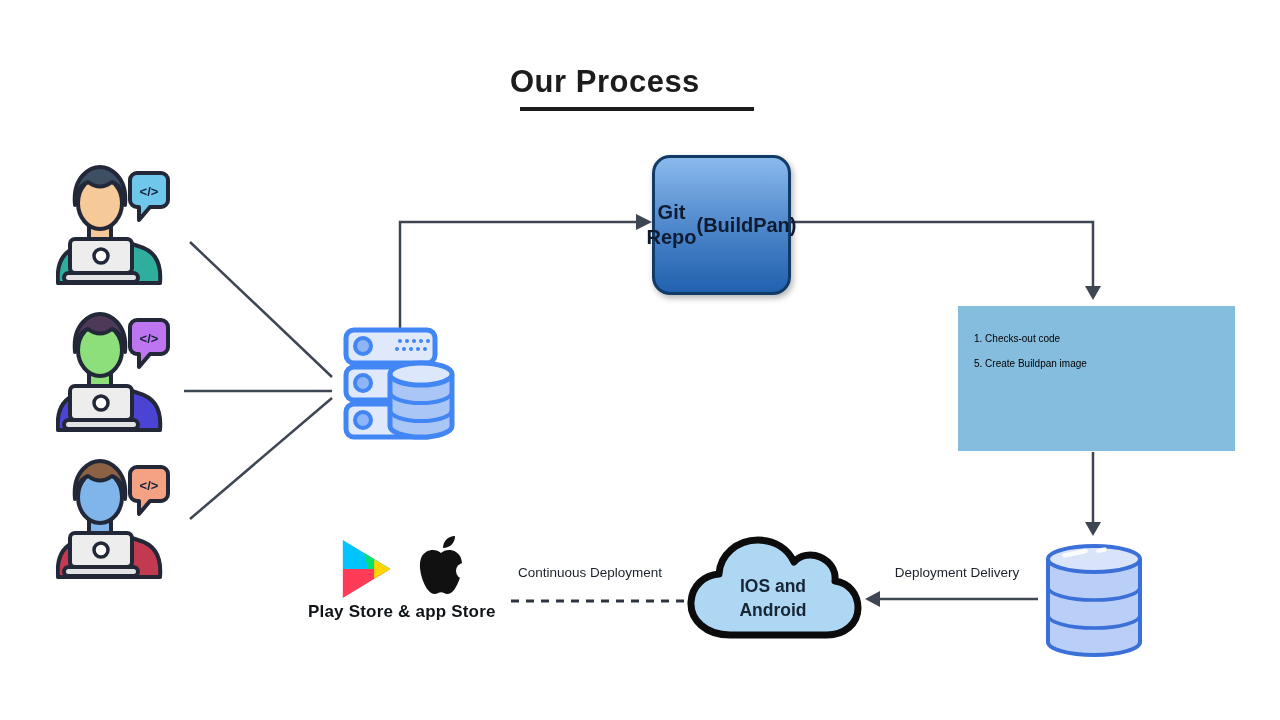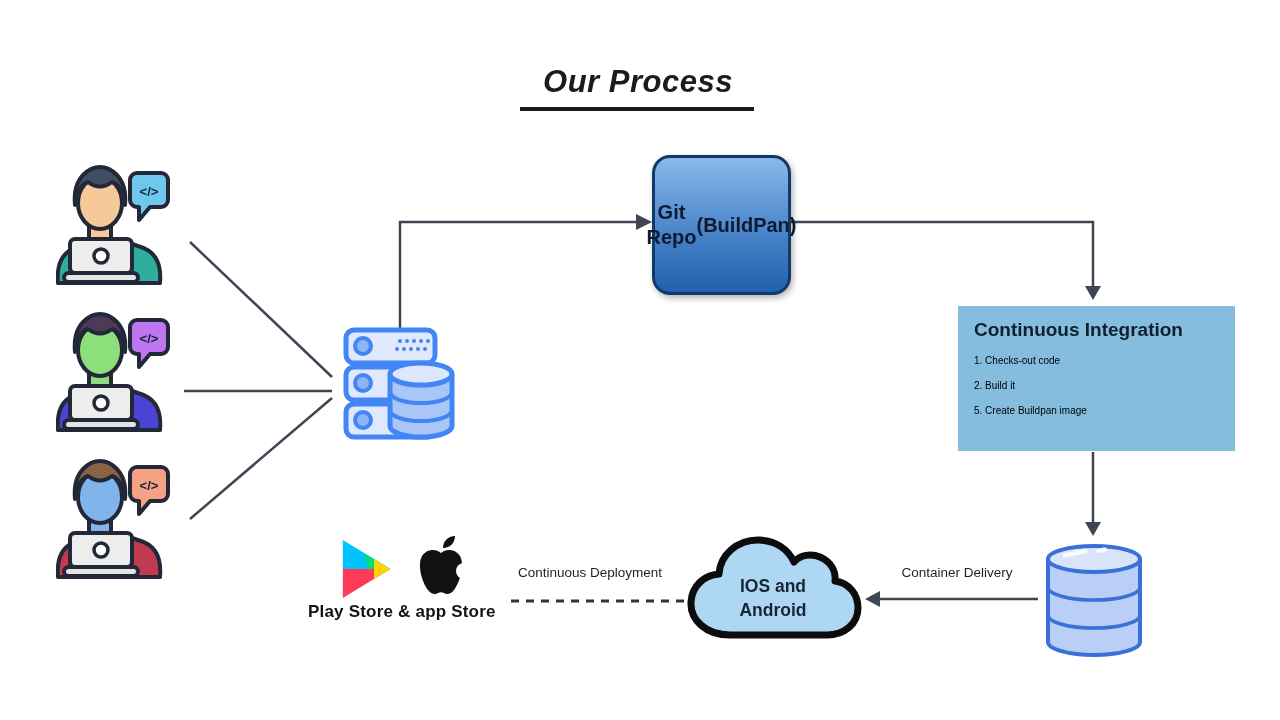--- a/index.html
+++ b/index.html
@@ -1,21 +1,21 @@
 <!DOCTYPE html>
 <html><head>
 <meta charset="utf-8">
 <style>
   html,body{margin:0;padding:0;background:#fff;}
   #canvas{position:relative;width:1280px;height:720px;background:#ffffff;overflow:hidden;
           font-family:"Liberation Sans",sans-serif;}
   .abs{position:absolute;}
   
-  #title{left:510px;top:64px;width:256px;text-align:center;font-size:31px;font-weight:800;
-         color:#1c1c1e;letter-spacing:.5px;font-style:italic;}
+  #title{left:510px;top:64px;width:256px;font-size:31px;font-weight:800;
+         color:#1c1c1e;letter-spacing:.5px;}
   #title-underline{left:520px;top:107px;width:234px;height:4px;background:#1b1b1d;}
   
   #connectors{left:0;top:0;width:1280px;height:720px;z-index:0;}
   .node{z-index:1;}
   
   #git-box{left:652px;top:155px;width:133px;height:134px;border-radius:18px;
            background:linear-gradient(180deg,#8ab9ec 0%,#4a84c9 55%,#2161ae 100%);
            border:3px solid #123a66;box-shadow:2px 3px 6px rgba(0,0,0,.30);
            display:flex;flex-direction:row;align-items:center;justify-content:center;
            font-size:20px;font-weight:800;color:#0e1b30;line-height:1.25;text-align:center;}
@@ -134,23 +134,21 @@
       <ellipse cx="79" cy="48" rx="31" ry="11" fill="#dce7fb" stroke-width="5"></ellipse>
     </g>
   </svg>
 
   <div id="git-box" class="abs node">
     <div>Git Repo</div>
     <div>(BuildPan)</div>
   </div>
 
   <div id="ci-box" class="abs node">
-    <div class="ci-title">Continuous Integration</div>
     <div class="ci-step">1. Checks-out code</div>
-    <div class="ci-step">2. Build it</div>
     <div class="ci-step">5. Create Buildpan image</div>
   </div>
 
   <svg class="abs node" style="left:1044px;top:542px" width="100" height="117" viewBox="0 0 100 117">
     <g stroke="#3a70d8">
       <path d="M4,17 V100 a46,13 0 0 0 92,0 V17" fill="#b9cff7" stroke-width="4"></path>
       <path d="M4,45 a46,13 0 0 0 92,0" fill="none" stroke-width="3.5"></path>
       <path d="M4,73 a46,13 0 0 0 92,0" fill="none" stroke-width="3.5"></path>
       <ellipse cx="50" cy="17" rx="46" ry="13" fill="#d9e4fa" stroke-width="4"></ellipse>
     </g>
@@ -161,21 +159,21 @@
   <svg class="abs node" style="left:682px;top:527px" width="184" height="124" viewBox="0 0 184 124">
     <path d="M48,108 C24,108 8,93 9,75 C10,59 22,48 37,47 C38,28 55,13 76,13
              C93,13 106,22 112,35 C118,28 129,26 138,30 C149,35 154,44 153,54
              C167,56 176,67 176,81 C176,97 162,108 145,108 Z" fill="#aed7f4" stroke="#0c0c0c" stroke-width="7" stroke-linejoin="round"></path>
   </svg>
   <div id="cloud-text" class="abs node">
     <div>IOS and</div>
     <div>Android</div>
   </div>
 
-  <div id="label-delivery" class="abs node arrow-label">Container Delivery</div>
+  <div id="label-delivery" class="abs node arrow-label">Deployment Delivery</div>
   <div id="label-deployment" class="abs node arrow-label">Continuous Deployment</div>
 
   <svg class="abs node" style="left:337px;top:537px" width="58" height="64" viewBox="0 0 50 54">
     <polygon points="5,2 46,27 5,27" fill="#00c3ff"></polygon>
     <polygon points="5,27 46,27 5,52" fill="#ff3b57"></polygon>
     <polygon points="23,13 46,27 27,27" fill="#00e070"></polygon>
     <polygon points="32,18.5 46,27 32,35.5" fill="#ffd400"></polygon>
   </svg>
   <svg class="abs node" style="left:413px;top:533px" width="56" height="68" viewBox="0 0 56 68">
     <path d="M30,15 C30,8 35,3 42,3 C42,10 37,15 30,15 Z" fill="#111111"></path>

